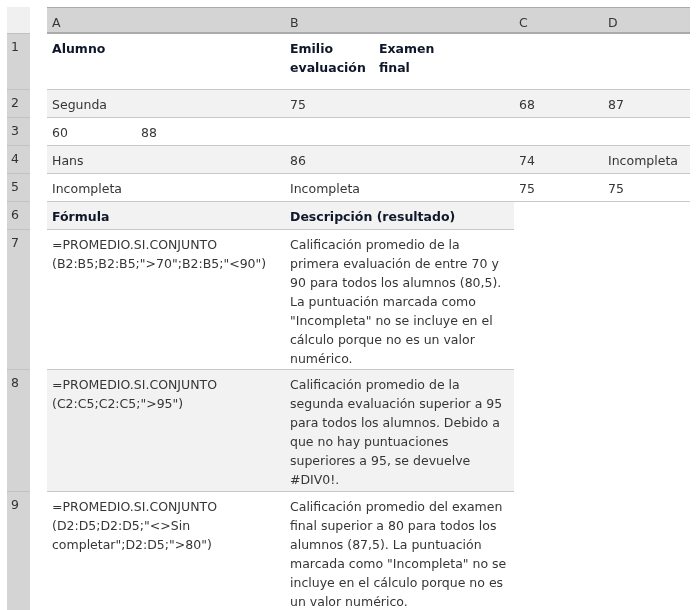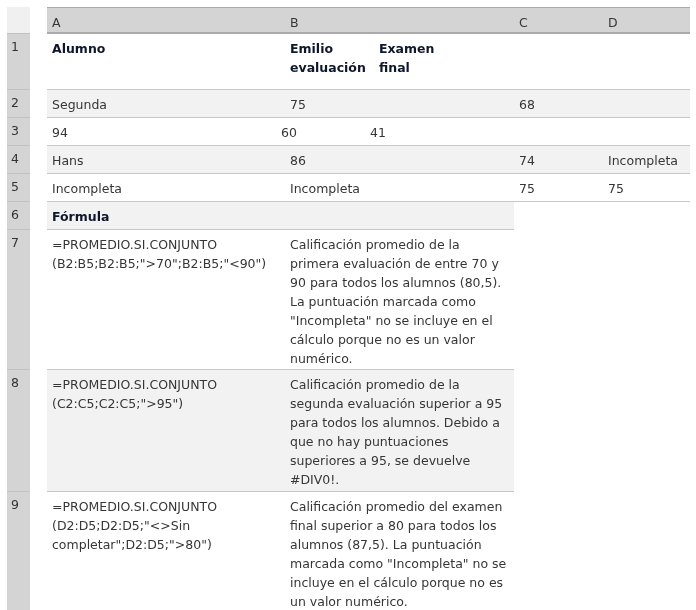--- a/index.html
+++ b/index.html
@@ -53,41 +53,42 @@
     <div class="cell cC bold pre">Emilio
 evaluación</div>
     <div class="cell cD bold pre">Examen
 final</div>
   </div>
 
   <div class="row gray" style="height:28px; width:643px">
     <div class="cell cA">Segunda</div>
     <div class="cell cB">75</div>
     <div class="cell cC">68</div>
+    <div class="cell cD">87</div>
   </div>
   <div class="row white" style="height:28px; width:643px">
-    <div class="cell cB">94</div>
     <div class="cell cC">60</div>
-    <div class="cell cD">41</div>
+    <div class="cell cD">88</div>
   </div>
   <div class="row gray" style="height:28px; width:643px">
     <div class="cell cA">Hans</div>
     <div class="cell cB">86</div>
     <div class="cell cC">74</div>
     <div class="cell cD">Incompleta</div>
   </div>
   <div class="row white" style="height:28px; width:643px">
     <div class="cell cA">Incompleta</div>
     <div class="cell cB">Incompleta</div>
     <div class="cell cC">75</div>
     <div class="cell cD">75</div>
   </div>
 
   <div class="row gray" style="height:28px; width:467px">
     <div class="cell cA bold">Fórmula</div>
+    <div class="cell cB bold">Descripción (resultado)</div>
   </div>
 
   <div class="row white" style="height:140px; width:467px">
     <div class="cell cA pre">=PROMEDIO.SI.CONJUNTO
 (B2:B5;B2:B5;"&gt;70";B2:B5;"&lt;90")</div>
     <div class="cell cB pre">Calificación promedio de la
 primera evaluación de entre 70 y
 90 para todos los alumnos (80,5).
 La puntuación marcada como
 "Incompleta" no se incluye en el

